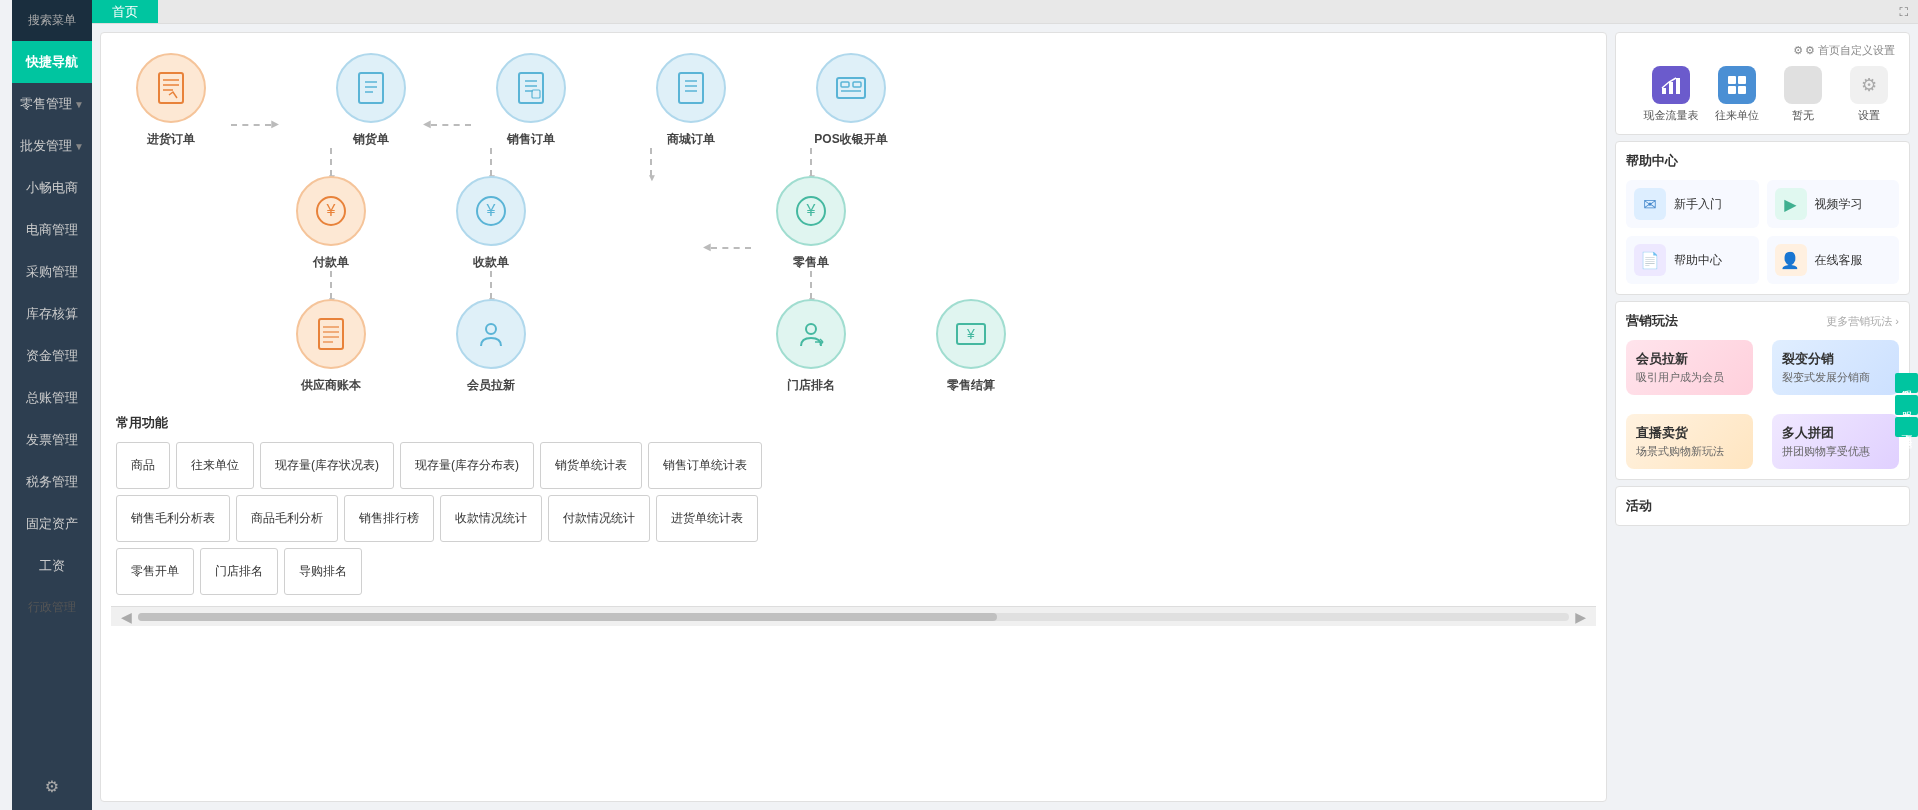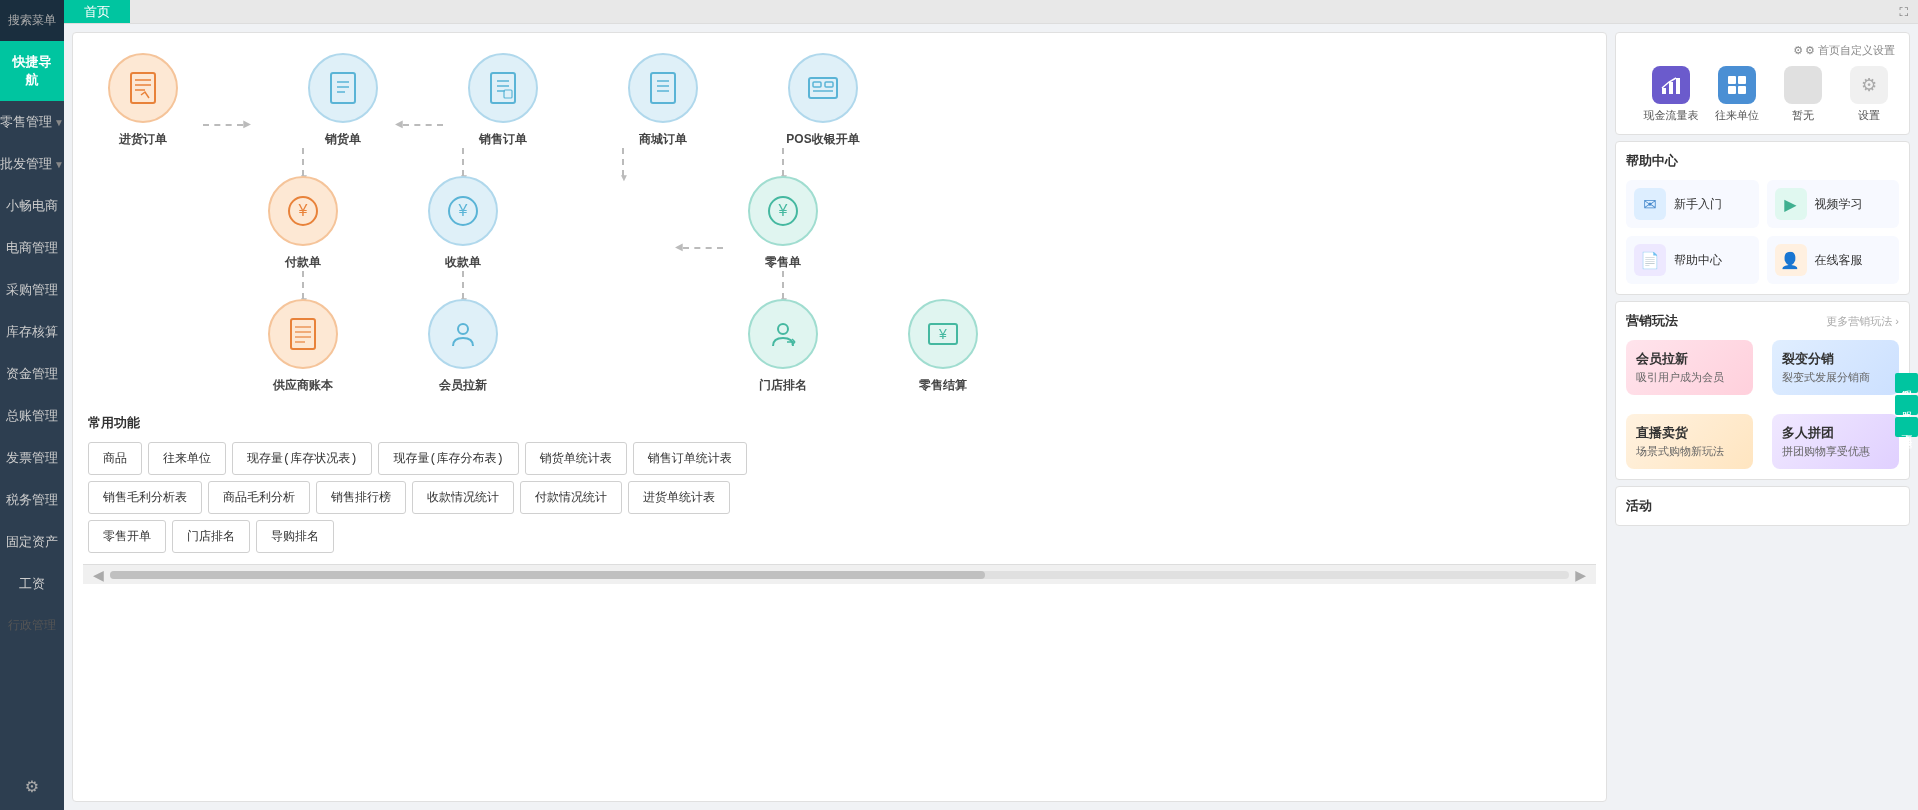--- a/index.html
+++ b/index.html
@@ -1,26 +1,27 @@
 <!DOCTYPE html>
 <html><head>
   <meta charset="utf-8">
   <style>
     * { box-sizing: border-box; margin: 0; padding: 0; }
     body { font-family: 'Microsoft YaHei', Arial, sans-serif; background: #f0f2f5; font-size: 13px; display: flex; height: 810px; overflow: hidden; }
 
     
     .sidebar {
-      width: 64px;
+      width: 80px;
       background: #2d3e50;
       display: flex;
       flex-direction: column;
       height: 100%;
       flex-shrink: 0;
       z-index: 10;
+      margin-left: 12px;
     }
     .sidebar-search {
       background: #1a2e3e;
       color: #aaa;
       padding: 12px 8px;
       font-size: 12px;
       text-align: center;
       cursor: pointer;
     }
     .sidebar-nav-highlight {
@@ -125,27 +126,26 @@
 
     .wf-label { font-size: 12px; color: #444; text-align: center; margin-top: 2px; font-weight: bold; }
 
     
     .common-functions { padding: 10px 5px 5px 5px; }
     .common-functions h4 { font-size: 13px; color: #333; margin-bottom: 10px; font-weight: bold; }
     .func-row { display: flex; flex-wrap: wrap; gap: 6px; margin-bottom: 6px; }
     .func-btn {
       border: 1px solid #d0d0d0;
       background: #fff;
-      padding: 7px 14px;
+      padding: 14px 14px;
       font-size: 12px;
       color: #333;
       cursor: pointer;
       border-radius: 3px;
       white-space: nowrap;
-      font-family: Liberation Mono, monospace;
     }
 
     
     .scroll-bar-area {
       height: 20px;
       background: #f0f0f0;
       border-top: 1px solid #ddd;
       display: flex;
       align-items: center;
       padding: 0 10px;

